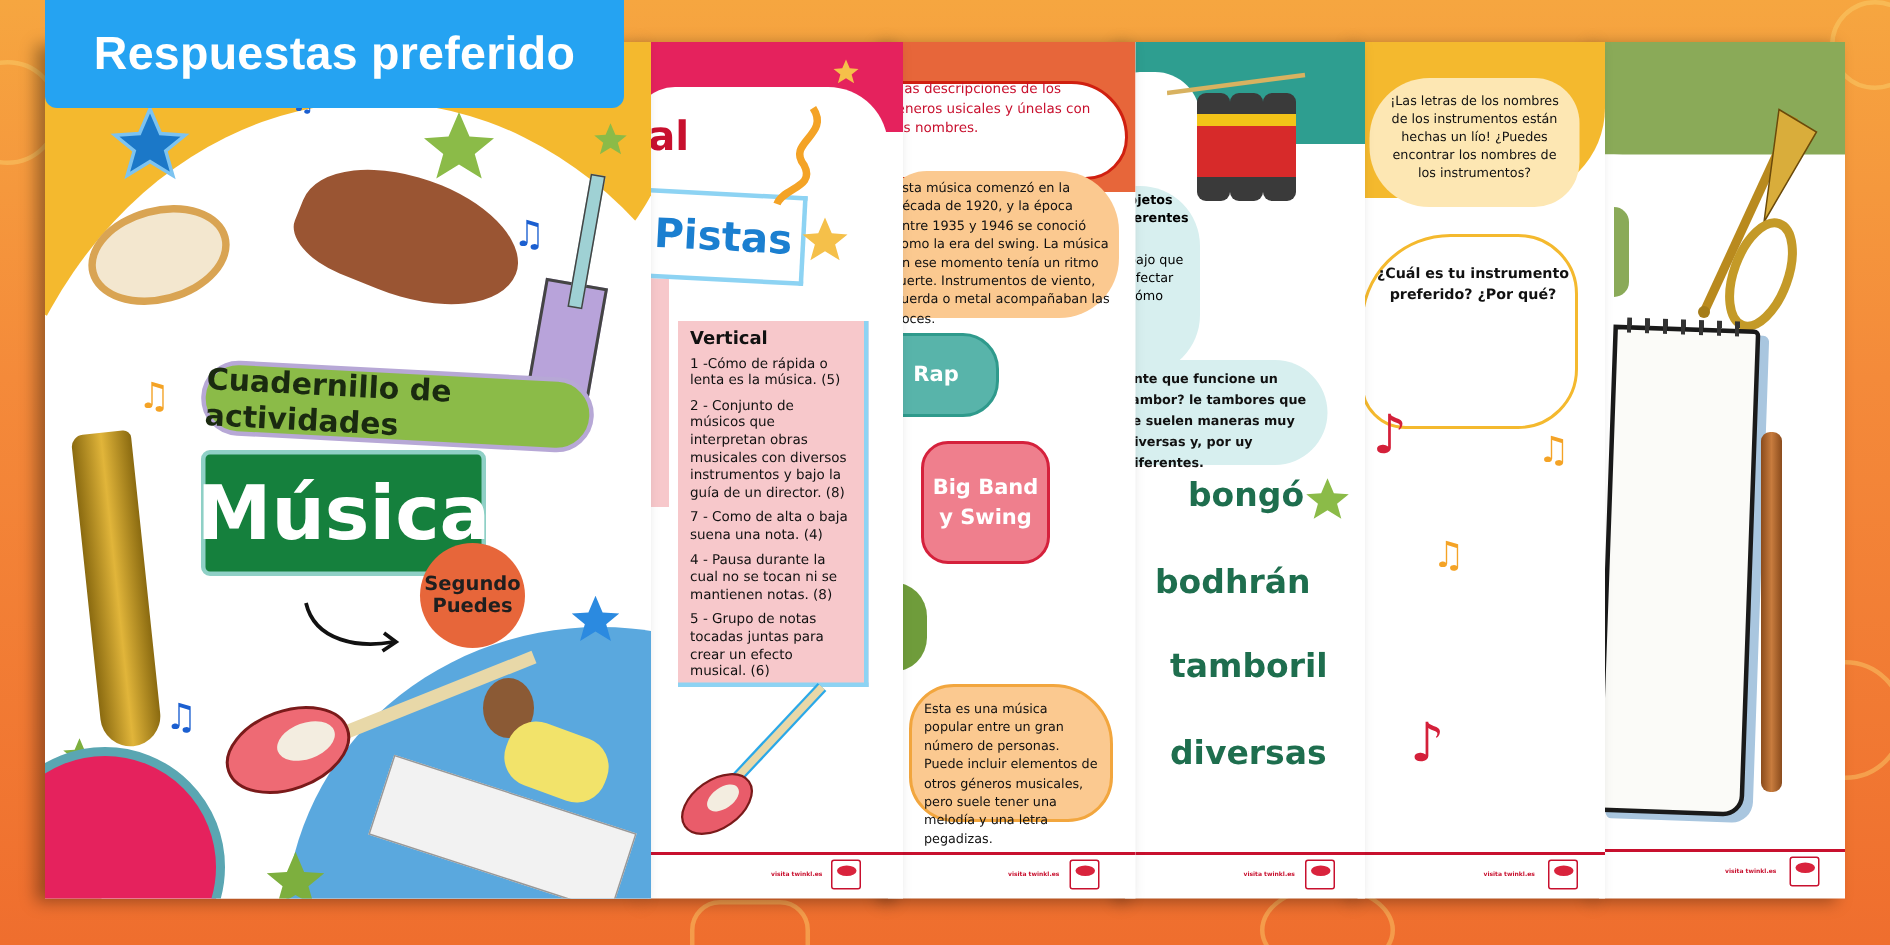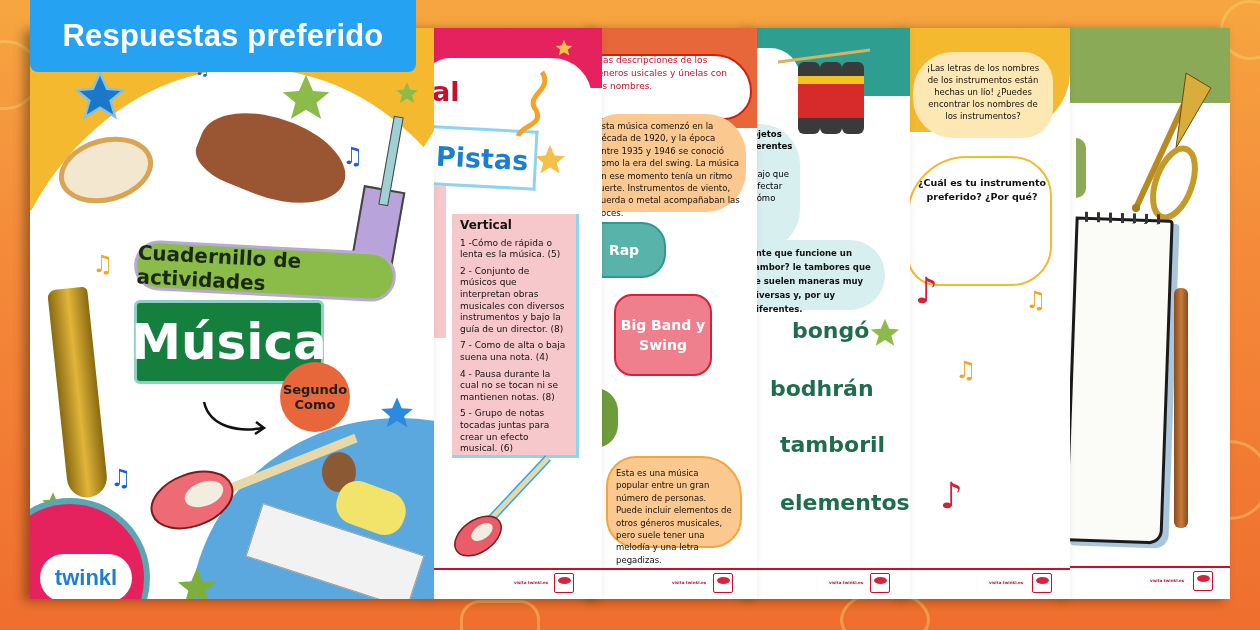--- a/index.html
+++ b/index.html
@@ -112,40 +112,40 @@
     <rect x="20" y="36" width="66" height="34" fill="#d72a2a"></rect>
   </svg>
   <div style="position:absolute;left:-30px;top:96px;width:80px;height:126px;background:#d7efef;border-radius:0 40px 40px 0"></div>
   <div style="position:absolute;left:2px;top:100px;font-size:8.5px;font-weight:bold;line-height:12px;width:40px">bjetos ferentes</div>
   <div style="position:absolute;left:2px;top:140px;font-size:8.5px;line-height:12px;width:40px">bajo que afectar cómo</div>
   <div style="position:absolute;left:-20px;top:212px;width:155px;height:70px;background:#d7efef;border-radius:0 40px 40px 0"></div>
   <div style="position:absolute;left:0;top:218px;width:132px;font-size:8.5px;font-weight:bold;line-height:14px;color:#111">ente que funcione un tambor? le tambores que se suelen maneras muy diversas y, por uy diferentes.</div>
   <div class="word" style="left:42px;top:290px">bongó</div>
   <div class="word" style="left:20px;top:348px">bodhrán</div>
   <div class="word" style="left:30px;top:404px">tamboril</div>
-  <div class="word" style="left:30px;top:462px">elementos</div>
+  <div class="word" style="left:30px;top:462px">diversas</div>
   <div class="star" style="left:118px;top:288px">
       <svg width="34" height="34" viewBox="0 0 24 24">
         <path d="M12 2l3 7 7 .5-5.5 4.5 2 7L12 17l-6.5 4 2-7L2 9.5 9 9z" fill="#8bbb48"></path>
       </svg>
     </div>
   <div class="footer-line" style="top:540px"></div>
   <div class="footer-text" style="left:79px;top:552px">visita twinkl.es</div>
   <div class="footer-logo" style="left:120px;top:545px"></div>
 </div>
 
 <div class="page p3">
   <div class="p3-top"></div>
   <div class="p3-cloud"></div>
   <div class="p3-instr">e las descripciones de los géneros usicales y únelas con sus nombres.</div>
   <div class="blob" style="left:-4px;top:86px;width:158px;height:98px;background:#fbc990;border-radius:30px 40px 40px 20px;padding:6px 6px 6px 8px;font-size:8.6px;line-height:12.4px">Esta música comenzó en la década de 1920, y la época entre 1935 y 1946 se conoció como la era del swing. La música en ese momento tenía un ritmo fuerte. Instrumentos de viento, cuerda o metal acompañaban las voces.</div>
   <div class="genre" style="left:-10px;top:194px;width:84px;height:56px;background:#58b4aa;border:2px solid #2f9a8c;border-radius:10px 24px 24px 10px">
       <span>Rap</span>
     </div>
-  <div class="genre" style="left:22px;top:266px;width:98px;height:82px;background:#ef7f8d;border:2px solid #d5213c;border-radius:18px">
+  <div class="genre" style="left:22px;top:266px;width:86px;height:82px;background:#ef7f8d;border:2px solid #d5213c;border-radius:18px">
       <span>Big Band y Swing</span>
     </div>
   <div style="position:absolute;left:-20px;top:360px;width:46px;height:60px;background:#6f9c3b;border-radius:30px"></div>
   <div class="blob" style="left:14px;top:428px;width:136px;height:92px;background:#fbc990;border:2px solid #f2a63e;border-radius:30px 40px 30px 30px;font-size:8.5px;line-height:12.4px;padding:9px 8px">Esta es una música popular entre un gran número de personas. Puede incluir elementos de otros géneros musicales, pero suele tener una melodía y una letra pegadizas.</div>
   <div class="footer-line" style="top:540px"></div>
   <div class="footer-text" style="left:80px;top:552px">visita twinkl.es</div>
   <div class="footer-logo" style="left:121px;top:545px"></div>
 </div>
 
 <div class="page p2">
@@ -217,21 +217,21 @@
   <div style="position:absolute;left:356px;top:88px;width:10px;height:90px;background:#9fd1d4;border:1px solid #444;transform:rotate(10deg)"></div>
   <div style="position:absolute;left:28px;top:260px;width:40px;height:210px;background:linear-gradient(90deg,#8a6a10,#e1b53a,#8a6a10);border-radius:12px 8px 30px 30px;transform:rotate(-6deg)"></div>
   <div class="pill" style="left:104px;top:218px;width:262px;height:50px">
       <span>Cuadernillo de actividades</span>
     </div>
   <div class="musica" style="left:104px;top:272px;width:190px;height:84px">
       <span>Música</span>
     </div>
   <div class="ciclo" style="left:250px;top:334px">
       <span>Segundo</span>
-      <span>Como</span>
+      <span>Puedes</span>
     </div>
   <svg style="position:absolute;left:170px;top:370px" width="70" height="40">
       <path d="M4 4 C10 30 40 34 62 30" stroke="#111" stroke-width="2.5" fill="none"></path>
       <path d="M56 24 L64 30 L55 36" stroke="#111" stroke-width="2.5" fill="none"></path>
     </svg>
   <div class="star" style="left:348px;top:366px">
       <svg width="38" height="38" viewBox="0 0 24 24">
         <path d="M12 2l3 7 7 .5-5.5 4.5 2 7L12 17l-6.5 4 2-7L2 9.5 9 9z" fill="#2b8ae0"></path>
       </svg>
     </div>
@@ -249,20 +249,17 @@
       <svg width="46" height="46" viewBox="0 0 24 24">
         <path d="M12 2l3 7 7 .5-5.5 4.5 2 7L12 17l-6.5 4 2-7L2 9.5 9 9z" fill="#7daf3e"></path>
       </svg>
     </div>
   <div class="star" style="left:10px;top:462px">
       <svg width="26" height="26" viewBox="0 0 24 24">
         <path d="M12 2l3 7 7 .5-5.5 4.5 2 7L12 17l-6.5 4 2-7L2 9.5 9 9z" fill="#7daf3e"></path>
       </svg>
     </div>
   <div class="twinkl" style="left:-40px;top:470px"></div>
-  <div class="cloud" style="left:10px;top:526px">
-      <span>twinkl</span>
-    </div>
 </div>
 
 <div class="banner">
     <span>Respuestas preferido</span>
   </div>
 
 </body></html>

